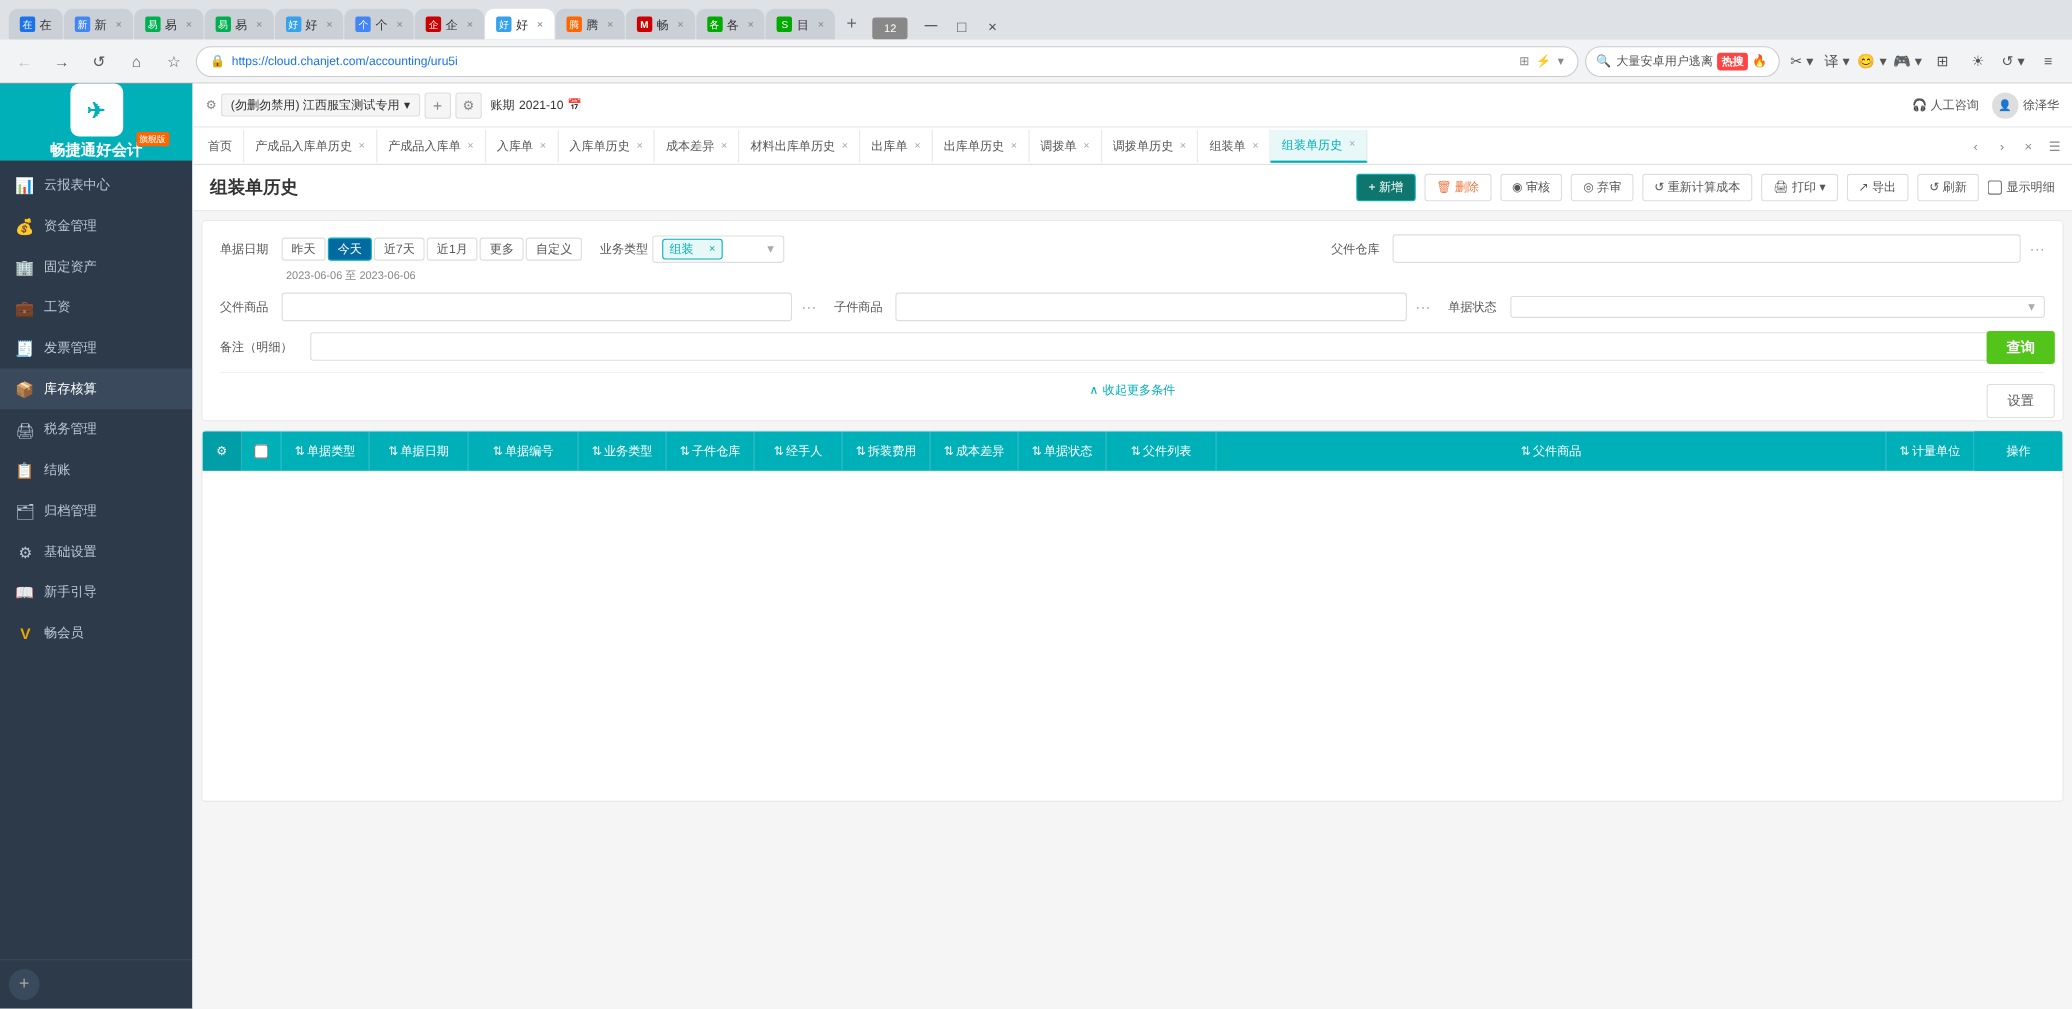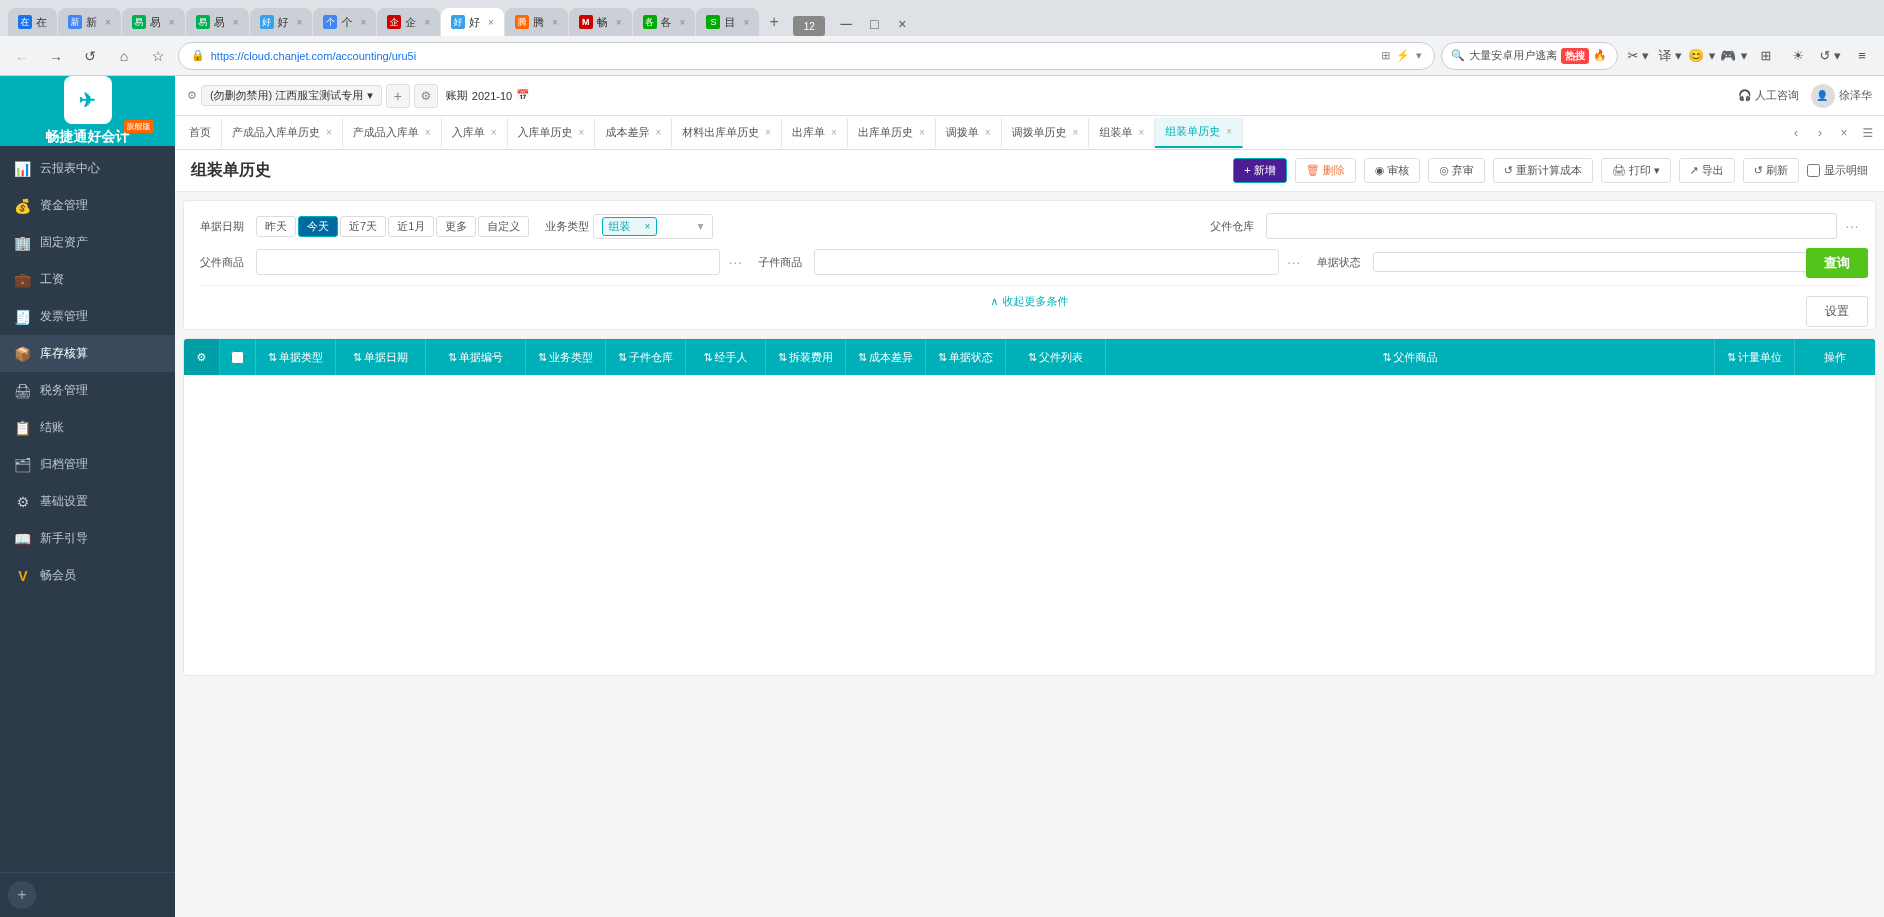--- a/index.html
+++ b/index.html
@@ -61,21 +61,21 @@
     .tab-nav-menu { width: 24px; height: 24px; display: flex; align-items: center; justify-content: center; cursor: pointer; color: #888; font-size: 12px; }
 
     
     .page-body { flex: 1; overflow-y: auto; background: #f5f5f5; padding: 0; }
 
     
     .page-header { display: flex; align-items: center; background: #fff; padding: 8px 16px; border-bottom: 1px solid #e8e8e8; }
     .page-title { font-size: 16px; font-weight: bold; color: #333; }
     .page-actions { margin-left: auto; display: flex; align-items: center; gap: 8px; }
     .action-btn { display: flex; align-items: center; gap: 3px; padding: 4px 10px; border: 1px solid #ddd; background: #fff; border-radius: 3px; cursor: pointer; font-size: 11px; color: #555; }
-    .action-btn.primary { background: #4c1d95; color: #fff; border-color: #00b0b9; }
+    .action-btn.primary { background: #0f766e; color: #fff; border-color: #00b0b9; }
     .action-btn.danger { color: #e74; border-color: #ddd; }
     .display-detail { display: flex; align-items: center; gap: 4px; font-size: 11px; color: #555; }
 
     
     .filter-area { background: #fff; margin: 8px; border-radius: 4px; padding: 12px 16px; border: 1px solid #e8e8e8; }
     .filter-row { display: flex; align-items: center; gap: 16px; margin-bottom: 10px; }
     .filter-row:last-child { margin-bottom: 0; }
     .filter-label { font-size: 11px; color: #555; white-space: nowrap; min-width: 50px; }
     .filter-date-btns { display: flex; align-items: flex-start; gap: 2px; }
     .date-btn { padding: 2px 8px; border: 1px solid #ddd; background: #fff; border-radius: 3px; cursor: pointer; font-size: 11px; color: #555; }
@@ -455,20 +455,23 @@
               <span style="margin-left:auto;color:#aaa;">▾</span>
             </div>
           </div>
           <div style="flex:1;min-width:200px;display:flex;align-items:center;gap:6px;">
             <span class="filter-label">父件仓库</span>
             <input class="filter-input" style="flex: 1 1 0%;" placeholder="">
             <span class="filter-dots">···</span>
           </div>
         </div>
 
+        <div style="margin-left:56px;margin-top:-6px;margin-bottom:8px;">
+          <span class="date-range">2023-06-06 至 2023-06-06</span>
+        </div>
 
         <div class="filter-row">
           <div style="flex:1;min-width:200px;display:flex;align-items:center;gap:6px;">
             <span class="filter-label">父件商品</span>
             <input class="filter-input" style="flex: 1 1 0%;" placeholder="">
             <span class="filter-dots">···</span>
           </div>
           <div style="flex:1;min-width:200px;display:flex;align-items:center;gap:6px;">
             <span class="filter-label">子件商品</span>
             <input class="filter-input" style="flex: 1 1 0%;" placeholder="">
@@ -476,20 +479,24 @@
           </div>
           <div style="flex:1;min-width:200px;display:flex;align-items:center;gap:6px;">
             <span class="filter-label">单据状态</span>
             <div style="flex:1;display:flex;align-items:center;border:1px solid #ddd;border-radius:3px;padding:2px 8px;background:#fff;cursor:pointer;">
               <span></span>
               <span style="margin-left:auto;color:#aaa;">▾</span>
             </div>
           </div>
         </div>
 
+        <div class="filter-row">
+          <span class="filter-label">备注（明细）</span>
+          <input class="filter-input" style="width: 300px;" placeholder="">
+        </div>
 
         <div class="collapse-row">
           <div class="collapse-btn">
             <span>∧</span>
             <span>收起更多条件</span>
           </div>
         </div>
       </div>
 
       <div style="position:relative;">

